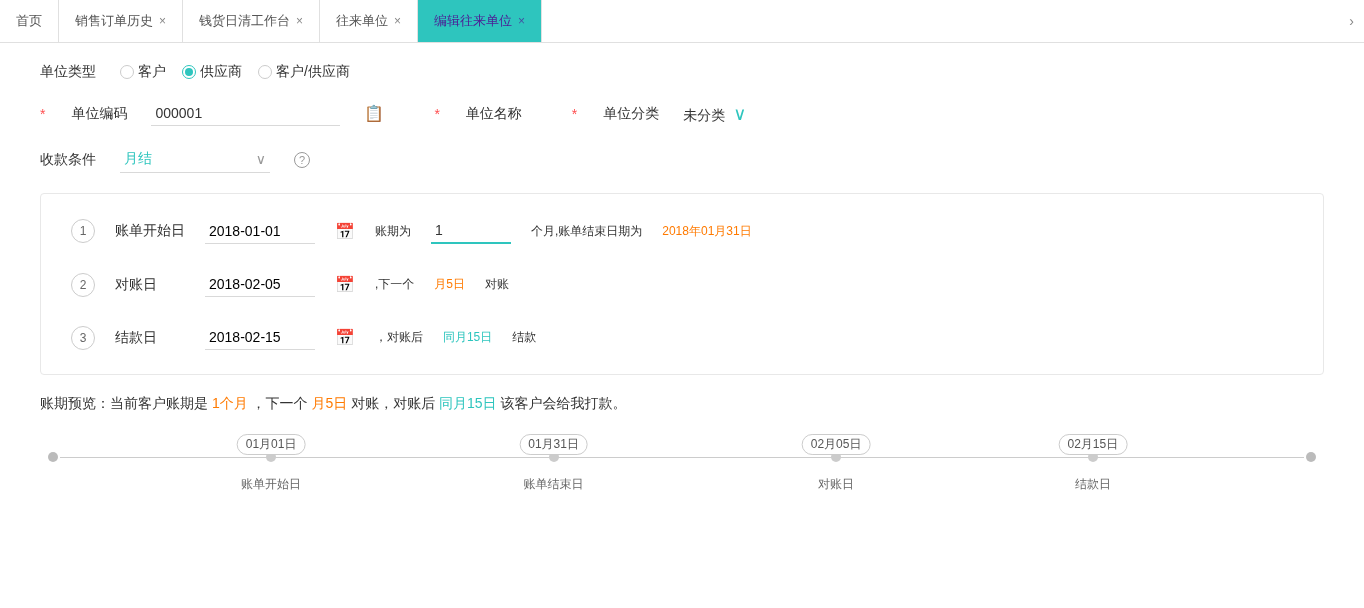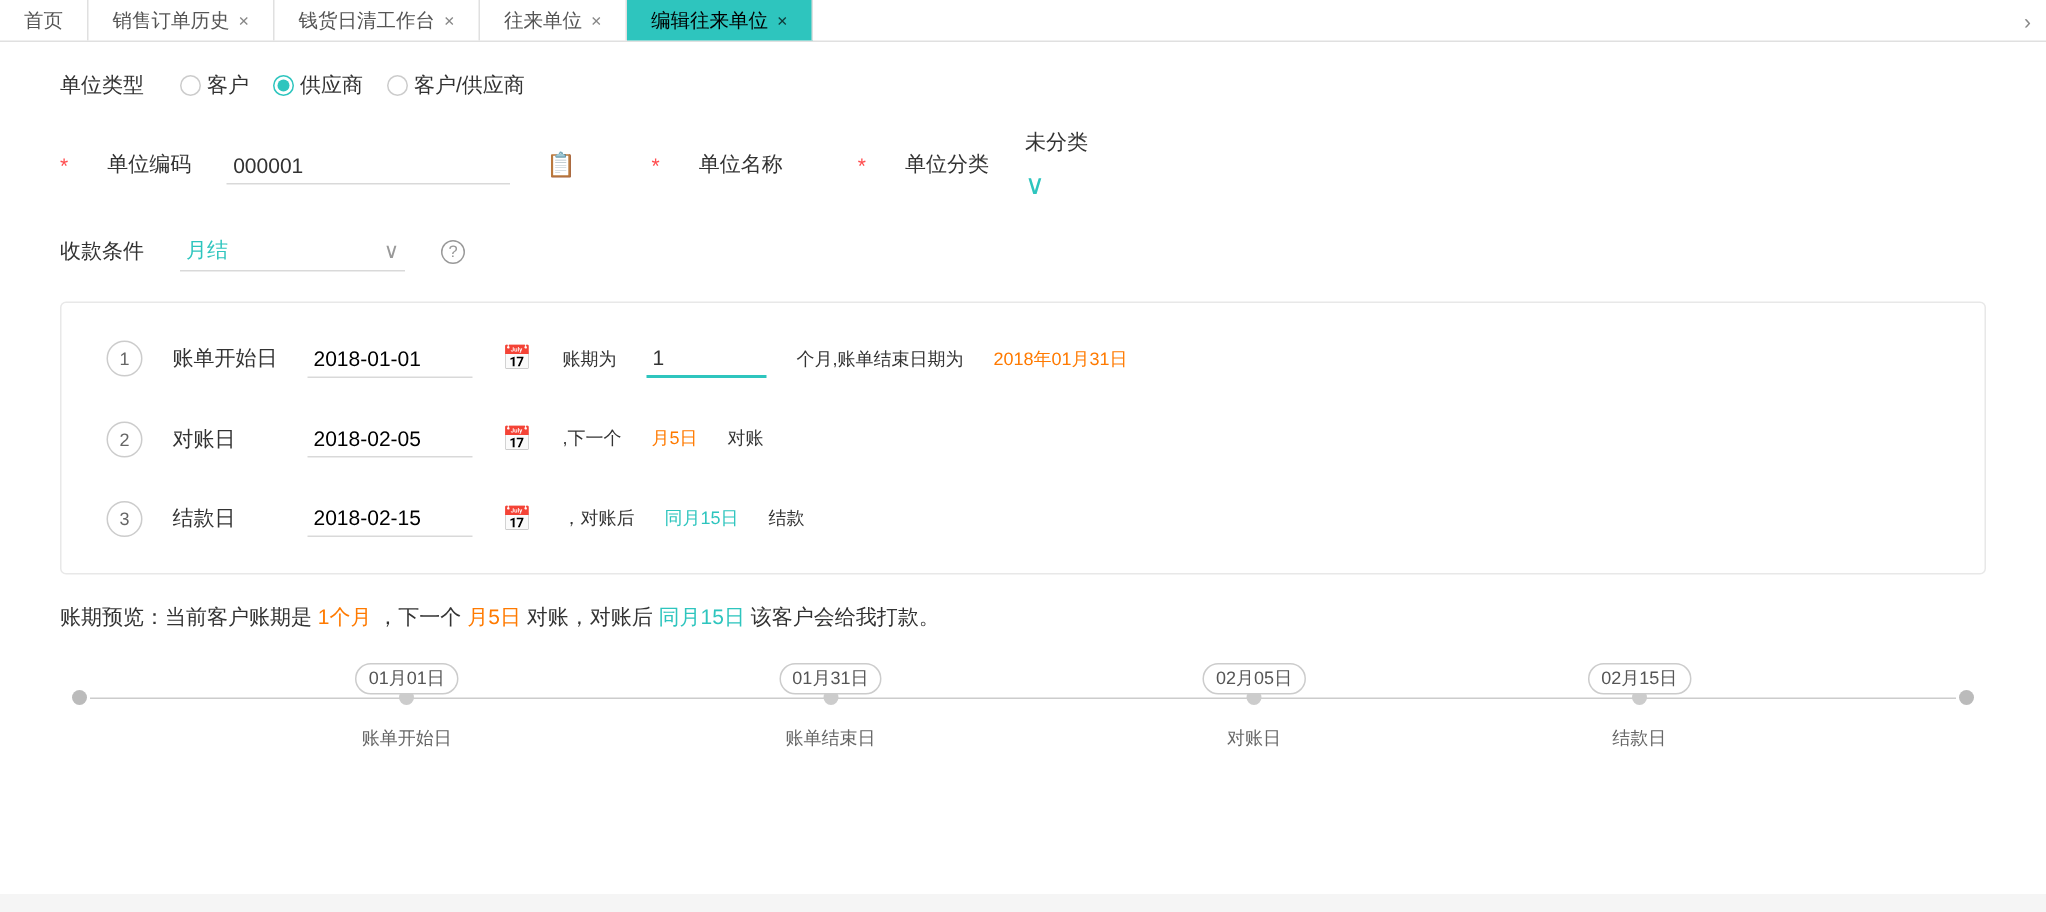--- a/index.html
+++ b/index.html
@@ -4,37 +4,37 @@
   <style>
     * { box-sizing: border-box; margin: 0; padding: 0; }
     body { font-family: 'Microsoft YaHei', sans-serif; font-size: 14px; color: #333; background: #f5f5f5; }
 
     
     .tabs-bar {
       display: flex;
       background: #fff;
       border-bottom: 1px solid #e0e0e0;
       align-items: stretch;
-      height: 28px;
+      height: 43px;
     }
     .tab {
       display: flex;
       align-items: center;
       padding: 0 16px;
       cursor: pointer;
       white-space: nowrap;
       font-size: 13px;
       color: #555;
       border-right: 1px solid #e0e0e0;
       height: 100%;
       gap: 6px;
     }
     .tab.active {
       background: #2ec5be;
-      color: #000000;
+      color: #4c1d95;
     }
     .tab .close-btn {
       font-size: 12px;
       opacity: 0.7;
       cursor: pointer;
     }
     .tab-more {
       display: flex;
       align-items: center;
       padding: 0 10px;
@@ -139,24 +139,23 @@
       border: 1px solid #999;
       display: flex;
       align-items: center;
       justify-content: center;
       font-size: 11px;
       color: #999;
       cursor: pointer;
     }
     .category-select {
       display: flex;
-      align-items: flex-start;
+      align-items: flex-end;
       gap: 8px;
       min-width: 200px;
-      flex-direction: column;
     }
     .category-value { color: #333; }
     .category-arrow { color: #2ec5be; font-size: 18px; }
 
     
     .section-card {
       border: 1px solid #e8e8e8;
       border-radius: 4px;
       padding: 24px 30px;
       margin-bottom: 20px;

